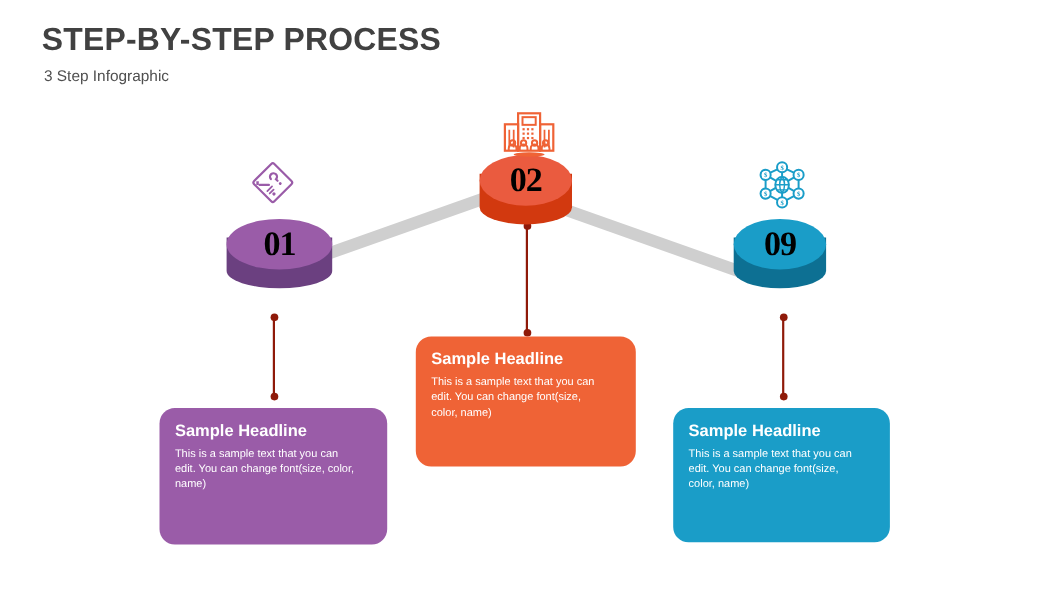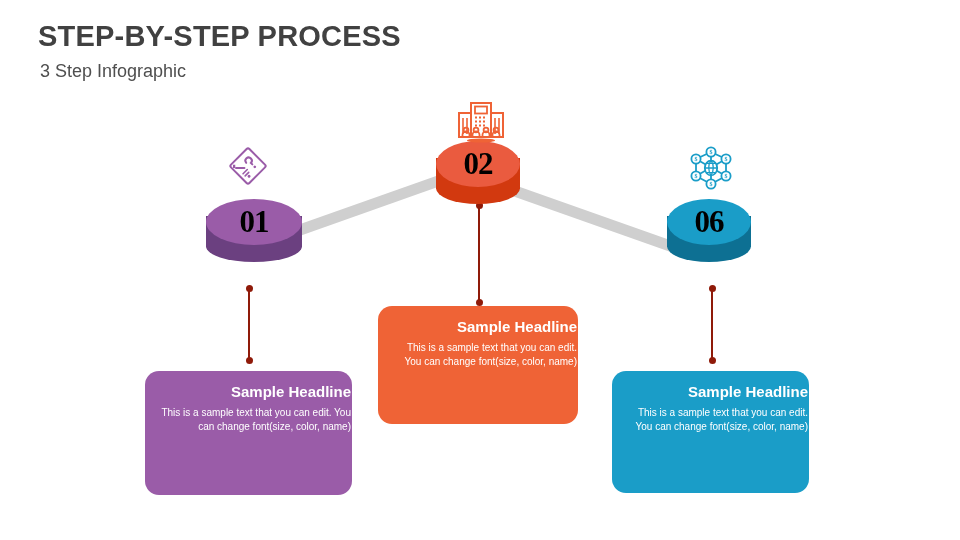--- a/index.html
+++ b/index.html
@@ -32,21 +32,21 @@
     font-size: 29px;
     font-weight: bold;
     color: #414141;
     letter-spacing: 0.2px;
     white-space: nowrap;
   }
   .subtitle {
     position: absolute;
     left: 40px;
     top: 61px;
-    font-size: 18px;
+    font-size: 14px;
     font-weight: normal;
     color: #4f4f4f;
     white-space: nowrap;
     text-align: center;
   }
 
   
   .connector {
     position: absolute;
     height: 11px;
@@ -115,22 +115,22 @@
     left: -2.5px;
   }
   .stem-dot.top { top: -3px; }
   .stem-dot.bottom { bottom: -3px; }
 
   
   .card {
     position: absolute;
     border-radius: 14px;
     box-sizing: border-box;
-    padding: 12px 1px 14px 14px;
-    text-align: right;
+    padding: 12px 24px 14px 14px;
+    text-align: left;
     color: #ffffff;
     z-index: 3;
   }
   .card-headline {
     font-size: 15px;
     font-weight: bold;
     line-height: 1.25;
     margin-bottom: 4px;
   }
   .card-body {
@@ -257,21 +257,21 @@
         <text x="9" y="32.2">$</text>
         <text x="39" y="32.2">$</text>
         <text x="24" y="40.2">$</text>
       </g>
     </svg>
   </div>
 
   <div class="cyl" style="left:667px; top:199px; width:84px; height:63px;">
     <div class="cyl-body" style="background:#0d7093;"></div>
     <div class="cyl-top" style="background:#1a9dc8;"></div>
-    <div class="cyl-num">06</div>
+    <div class="cyl-num">09</div>
   </div>
 
   <div class="stem" style="left:711px; top:288px; height:73px;">
     <span class="stem-dot top"></span>
     <span class="stem-dot bottom"></span>
   </div>
 
   <div class="card" style="left:612px; top:371px; width:197px; height:122px; background:#1a9dc8;">
     <div class="card-headline">Sample Headline</div>
     <div class="card-body">This is a sample text that you can edit. You can change font(size, color, name)</div>

